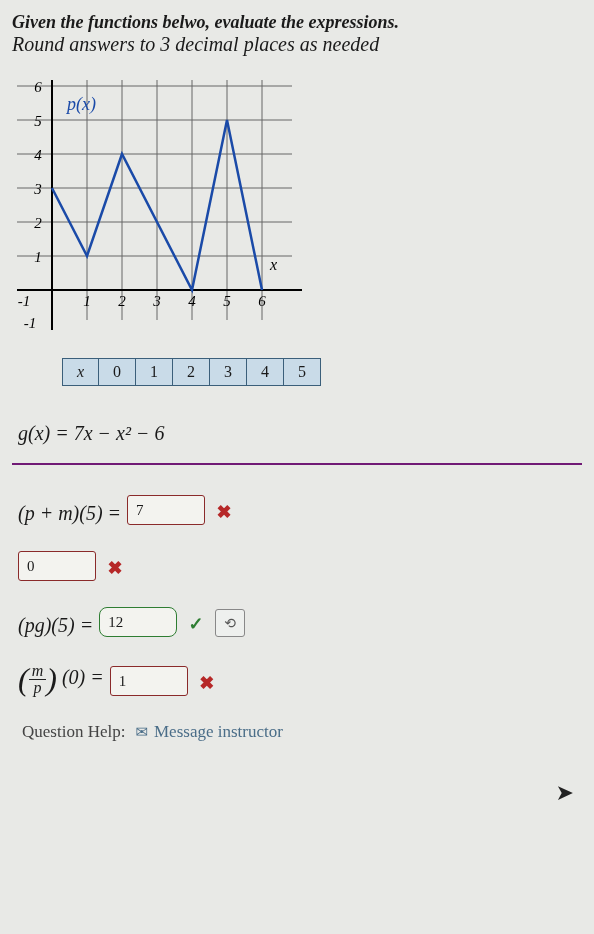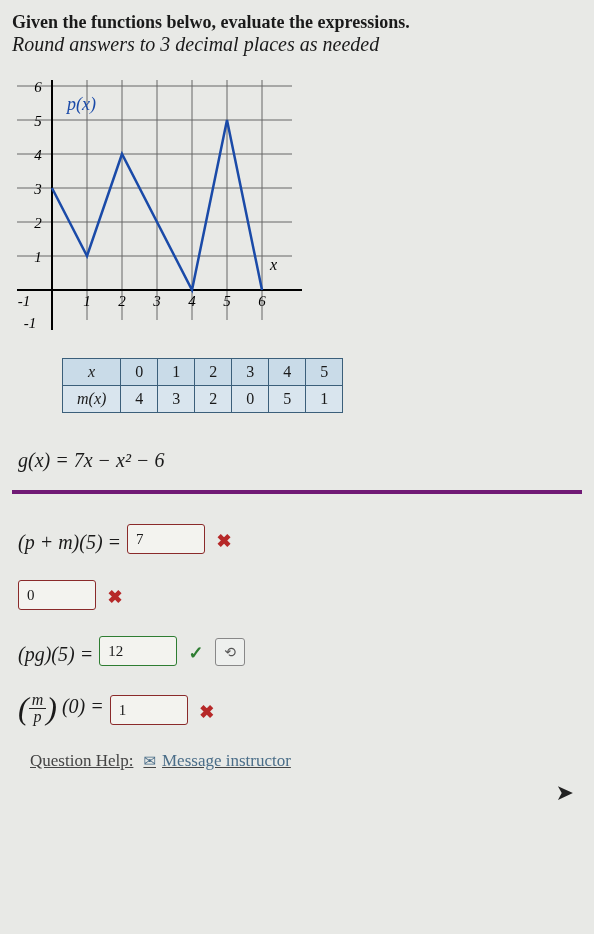--- a/index.html
+++ b/index.html
@@ -4,41 +4,41 @@
   <style>
     * { box-sizing: border-box; }
     body {
       margin: 0;
       padding: 12px;
       font-family: Georgia, 'Times New Roman', serif;
       background: #e8e9e6;
       color: #1a1a1a;
       width: 594px;
     }
-    .heading { font-weight: bold; font-size: 18px; }
+    .heading { font-weight: bold; font-size: 18px; font-style: italic; }
     .subheading { font-style: italic; font-size: 20px; margin-bottom: 14px; }
     .graph-wrap { margin: 10px 0 14px 0; }
     .m-table {
       border-collapse: collapse;
       margin: 14px 0 18px 50px;
       font-size: 16px;
     }
     .m-table td {
       border: 1px solid #3b5f7a;
       padding: 4px 14px;
       text-align: center;
       background: #d9e5ee;
     }
     .m-table tr:first-child td { background: #c9dbe8; }
     .m-table td:first-child { font-style: italic; }
     .g-def {
       font-style: italic;
       font-size: 20px;
       padding: 4px 0 18px 6px;
-      border-bottom: 4px solid #701a75;
+      border-bottom: 2px solid #701a75;
       margin-bottom: 30px;
       margin-top: 32px;
     }
     .q-row {
       margin: 0 0 26px 6px;
       display: flex;
       align-items: flex-end;
       gap: 6px;
       font-size: 20px;
     }
@@ -48,21 +48,21 @@
       align-items: center;
       border: 1.5px solid #8a2a2a;
       border-radius: 3px;
       background: #f3f3ef;
       min-width: 78px;
       height: 30px;
       padding: 0 8px;
       font-style: normal;
       font-size: 15px;
     }
-    .ans-box.correct { border-color: #2e7d32; }
+    .ans-box.correct { border-color: #2e7d32; border-radius: 8px; }
     .mark {
       display: inline-flex;
       align-items: center;
       justify-content: center;
       width: 26px;
       height: 26px;
       font-size: 18px;
       font-weight: bold;
     }
     .mark.x { color: #b62828; }
@@ -75,25 +75,24 @@
       height: 28px;
       border: 1px solid #888;
       border-radius: 3px;
       background: #eef0ee;
       font-size: 14px;
       color: #555;
     }
     .help-row {
       font-size: 17px;
       color: #444;
-      margin-left: 18px;
+      margin-left: 10px;
       display: flex;
       align-items: center;
       gap: 10px;
-      text-decoration: underline;
     }
     .mi-link {
       color: #4a6d88;
       display: inline-flex;
       align-items: center;
       gap: 6px;
     }
     .mi-link .env { font-size: 15px; }
     .frac {
       display: inline-flex;
@@ -170,29 +169,20 @@
   <tbody>
       <tr>
     <td>x</td>
     <td>0</td>
     <td>1</td>
     <td>2</td>
     <td>3</td>
     <td>4</td>
     <td>5</td>
   </tr>
-  <tr>
-    <td>m(x)</td>
-    <td>4</td>
-    <td>3</td>
-    <td>2</td>
-    <td>0</td>
-    <td>5</td>
-    <td>1</td>
-  </tr>
 </tbody>
   </table>
 
 <div class="g-def">g(x) = 7x − x² − 6</div>
 
 <div class="q-row">
   <span class="expr">(p + m)(5) =</span>
   <span class="ans-box">7</span>
   <span class="mark x">✖</span>
 </div>

